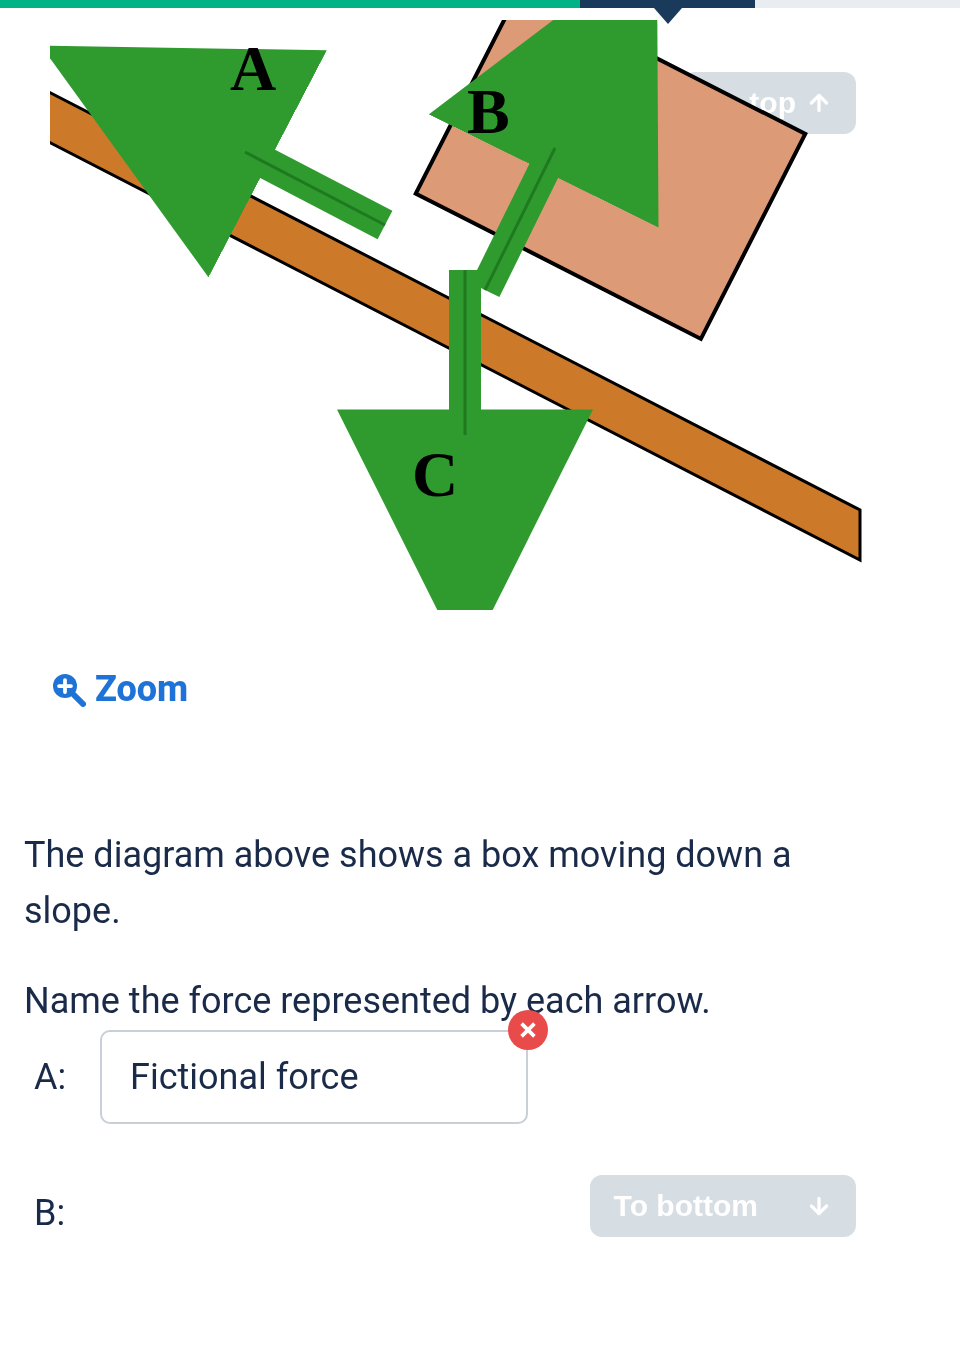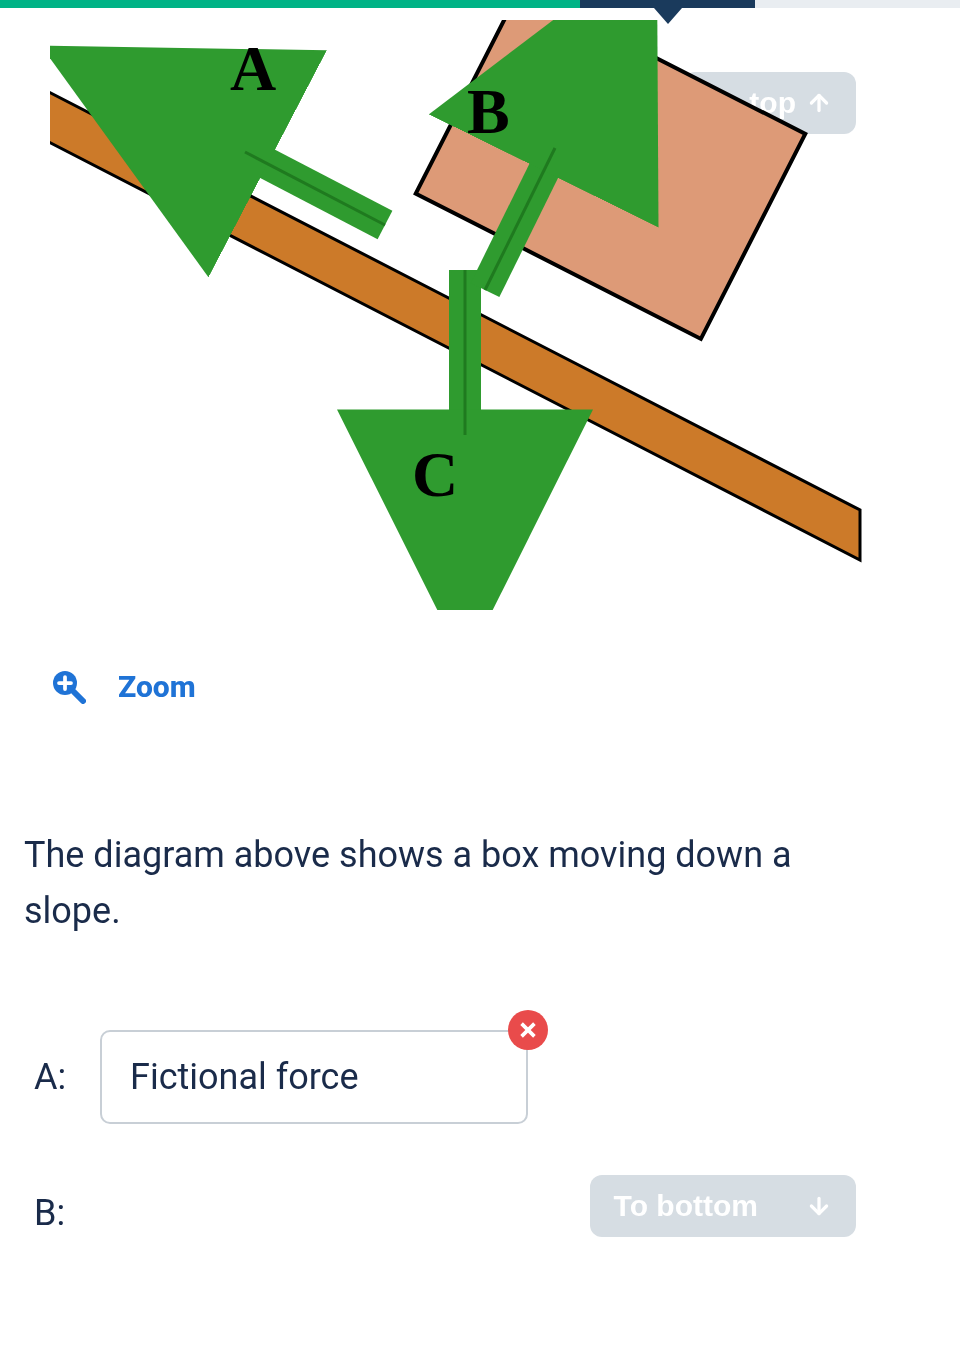--- a/index.html
+++ b/index.html
@@ -42,23 +42,23 @@
     display: inline-flex;
     align-items: center;
     gap: 10px;
     cursor: pointer;
   }
   .floatbtn.to-top { top: 72px; right: 104px; }
   .floatbtn.to-bottom { top: 1175px; right: 104px; gap: 48px; }
 
   .zoom {
     position: absolute; top: 668px; left: 50px;
-    display: flex; align-items: center; gap: 32px;
+    display: flex; align-items: center; gap: 9px;
     color: #1f73d6;
-    font-size: 30px;
+    font-size: 36px;
     font-weight: 800;
     cursor: pointer;
   }
   .zoom svg { width: 36px; height: 36px; }
 
   .qtext {
     position: absolute; top: 792px; left: 24px; right: 120px;
     font-size: 36px;
     line-height: 1.55;
     font-weight: 400;
@@ -155,20 +155,21 @@
         <circle cx="10" cy="10" r="8" fill="#1f73d6"></circle>
         <line x1="16" y1="16" x2="22" y2="22" stroke="#1f73d6" stroke-width="4" stroke-linecap="round"></line>
         <line x1="10" y1="6" x2="10" y2="14" stroke="#fff" stroke-width="2.5" stroke-linecap="round"></line>
         <line x1="6" y1="10" x2="14" y2="10" stroke="#fff" stroke-width="2.5" stroke-linecap="round"></line>
       </svg>
     <span>Zoom</span>
   </div>
 
   <div class="qtext">
     <p>The diagram above shows a box moving down a slope.</p>
+    <p>Name the force represented by each arrow.</p>
   </div>
 
   <div class="answers">
     <div class="ansrow">
       <span class="anslabel">A:</span>
       <div class="ansbox">
         <input class="ansinput" value="Fictional force" style="">
         <div class="badge wrong">
           <svg viewBox="0 0 24 24">
               <path d="M5 5 L19 19 M19 5 L5 19"></path>

